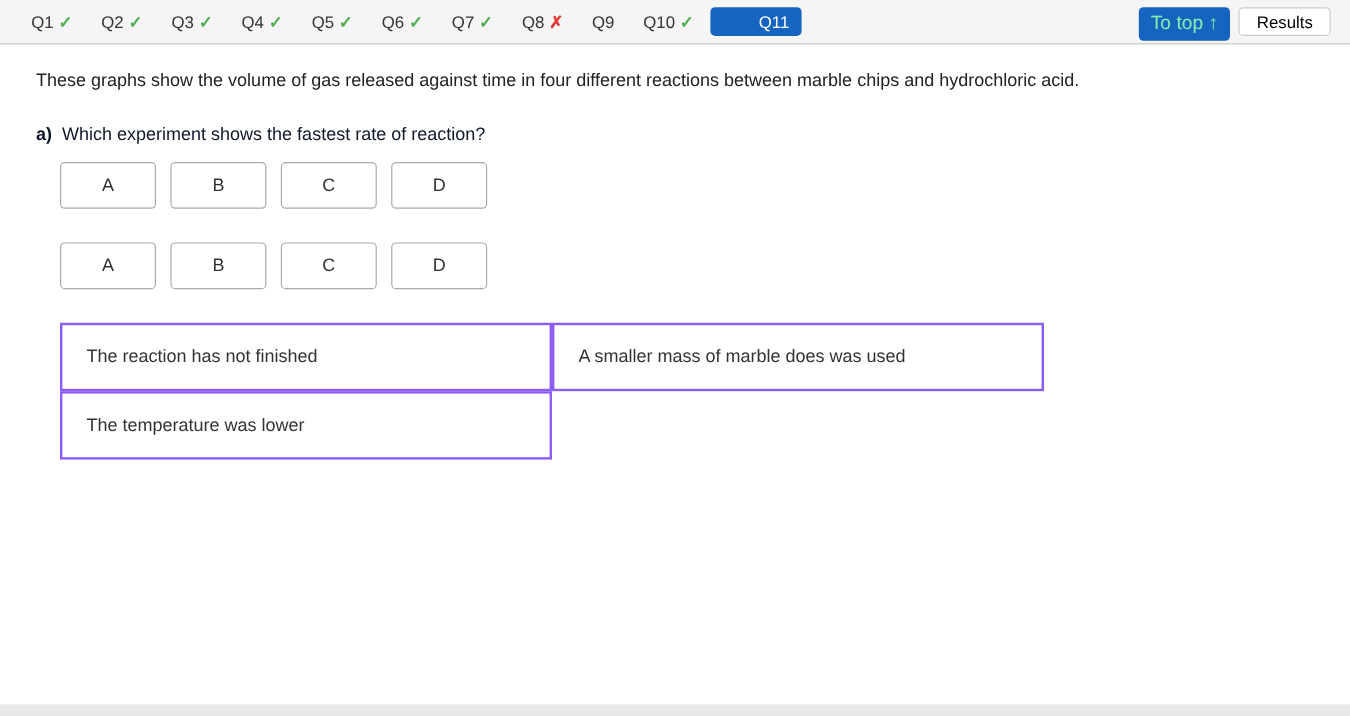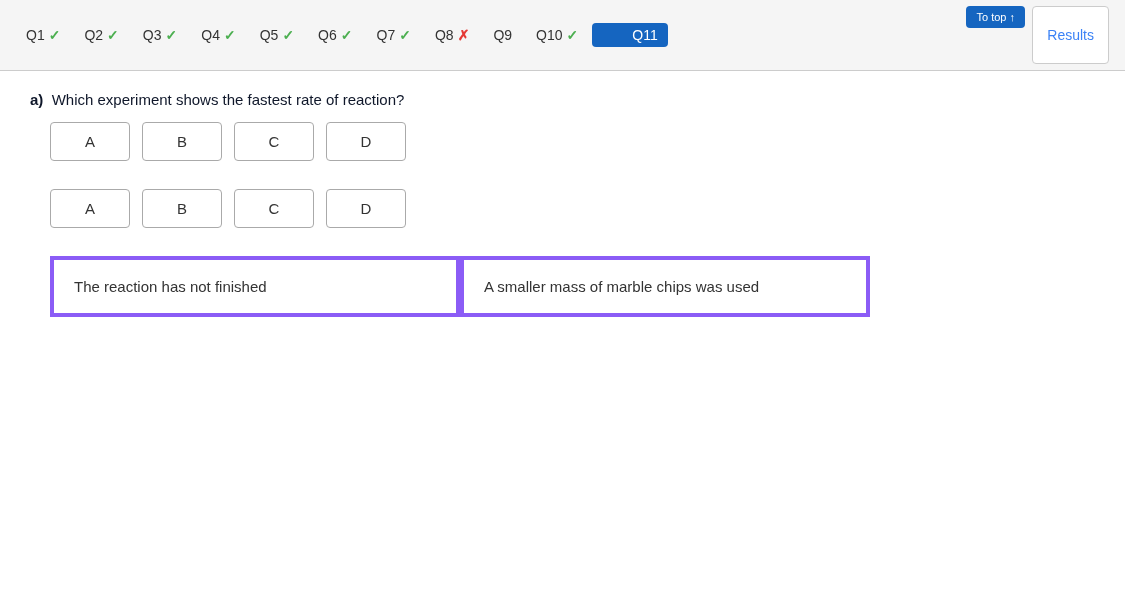--- a/index.html
+++ b/index.html
@@ -38,38 +38,38 @@
       color: #e53935;
       font-weight: bold;
     }
     .nav-item.active {
       background: #1565c0;
       color: white;
       padding-left: 40px;
     }
     .results-btn {
       margin-left: auto;
-      padding: 20px 14px;
+      padding: 3px 14px;
       background: #fff;
       border: 1px solid #ccc;
       border-radius: 4px;
       font-size: 14px;
       cursor: pointer;
-      color: #3b82f6;
+      color: #000000;
     }
     .to-top-btn {
       position: absolute;
       right: 100px;
       top: 6px;
       background: #1565c0;
-      color: #ffffff;
+      color: #86efac;
       border: none;
       border-radius: 4px;
       padding: 5px 10px;
-      font-size: 11px;
+      font-size: 16px;
       cursor: pointer;
       display: flex;
       align-items: flex-start;
       gap: 4px;
     }
     .content {
       background: #fff;
       margin: 0;
       padding: 20px 30px 30px 30px;
       min-height: 550px;
@@ -109,21 +109,21 @@
       text-align: center;
     }
     .c-options-grid {
       display: grid;
       grid-template-columns: 1fr 1fr;
       gap: 0;
       margin-left: 20px;
       max-width: 820px;
     }
     .c-option-box {
-      border: 4px solid #8b5cf6;
+      border: 2px solid #8b5cf6;
       padding: 16px 20px;
       font-size: 15px;
       color: #333;
       background: #fff;
       cursor: pointer;
       line-height: 1.4;
     }
   </style>
 </head>
 <body>
@@ -175,20 +175,21 @@
   <button class="to-top-btn">
     <span>To top ↑</span>
   </button>
   <button class="results-btn">
     <span>Results</span>
   </button>
 </div>
 
 <div class="content">
 
+  <p class="intro-text">These graphs show the volume of gas released against time in four different reactions between marble chips and hydrochloric acid.</p>
 
   <div class="question-section">
     <div class="question-label">
       <span class="part">a)&nbsp;</span>
       <span>Which experiment shows the fastest rate of reaction?</span>
     </div>
     <div class="options-row">
       <div class="option-box">A</div>
       <div class="option-box">B</div>
       <div class="option-box">C</div>
@@ -204,18 +205,21 @@
       <div class="option-box">D</div>
     </div>
   </div>
 
   <div class="question-section">
     <div class="c-options-grid">
       <div class="c-option-box">
         <span>The reaction has not finished</span>
       </div>
       <div class="c-option-box">
-        <span>A smaller mass of marble chips was used</span>
+        <span>A smaller mass of marble does was used</span>
       </div>
+      <div class="c-option-box">
+        <span>The temperature was lower</span>
+      </div>
     </div>
   </div>
 
 </div>
 
 </body></html>

